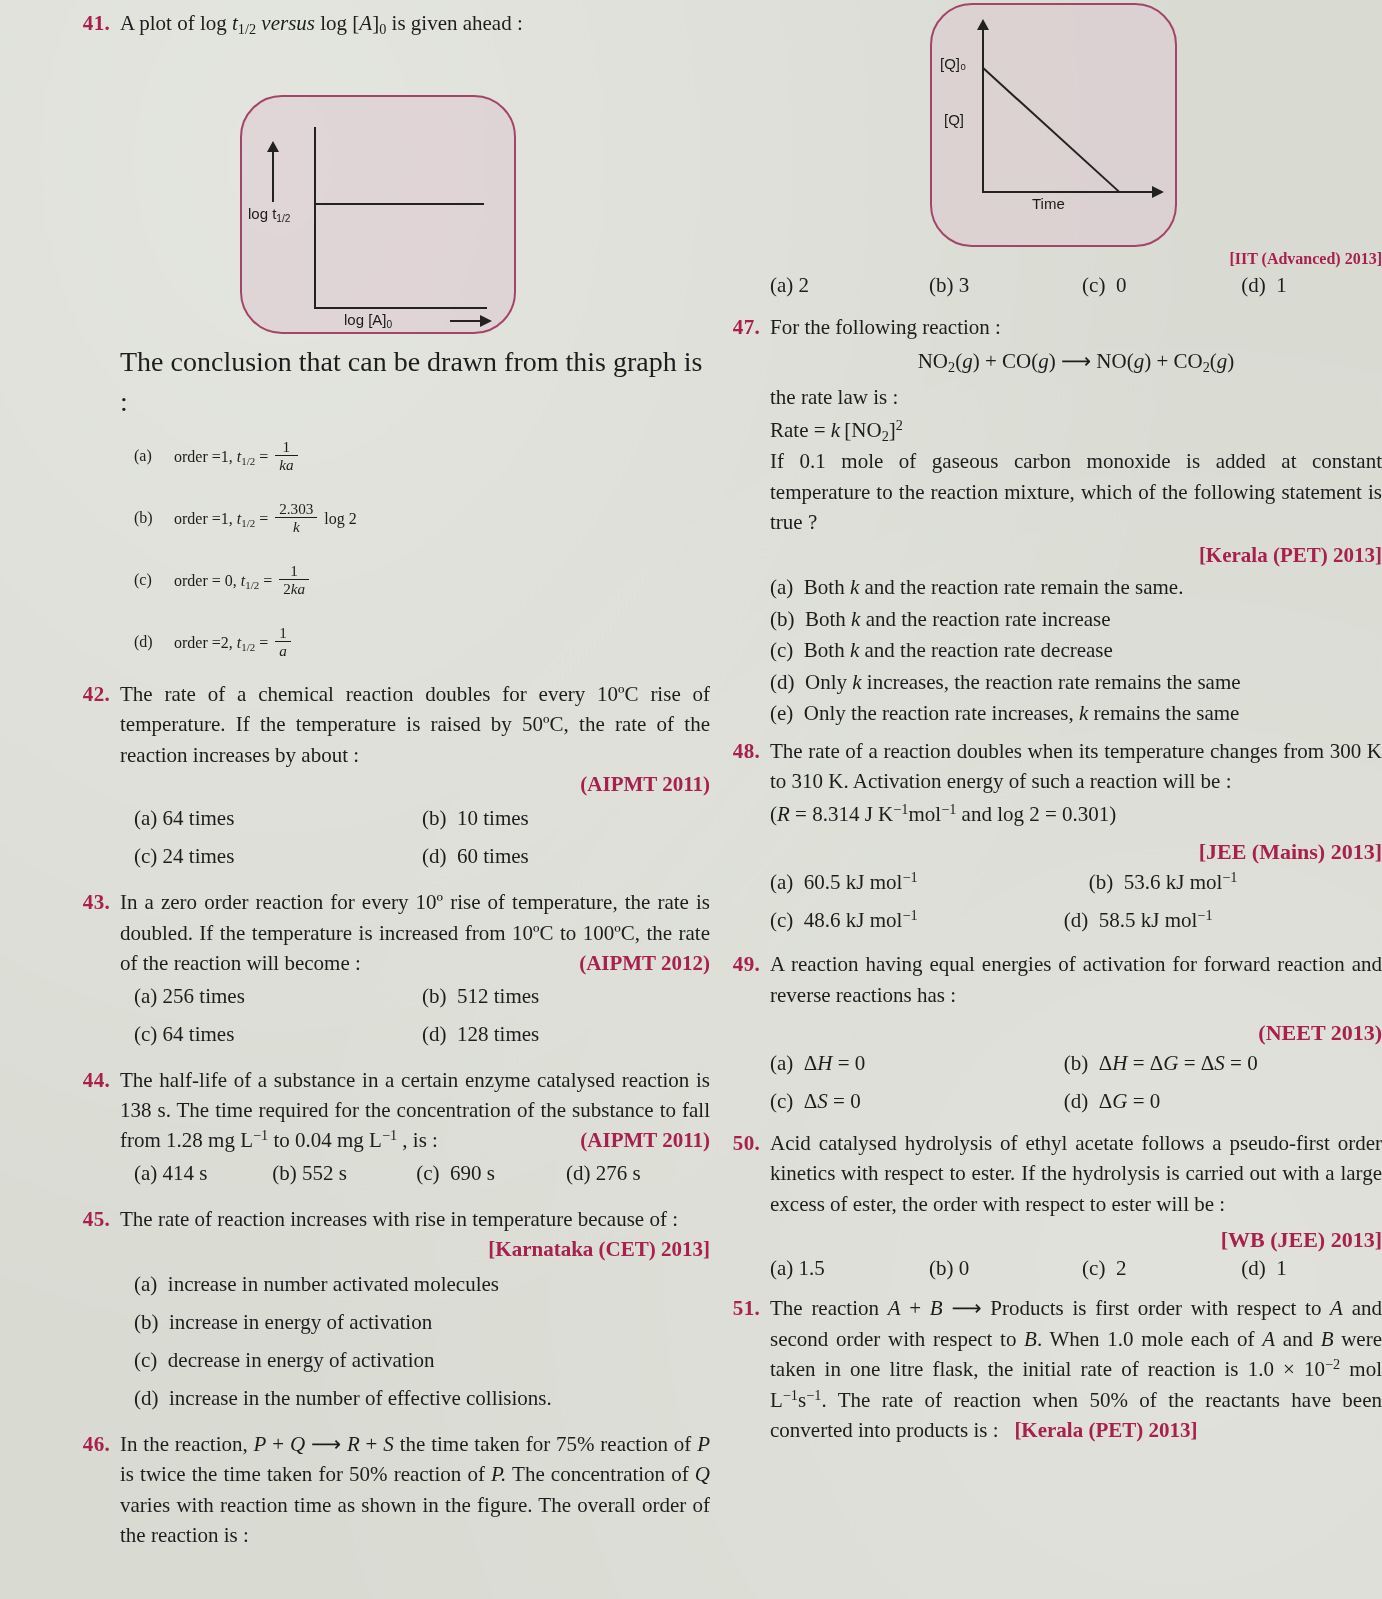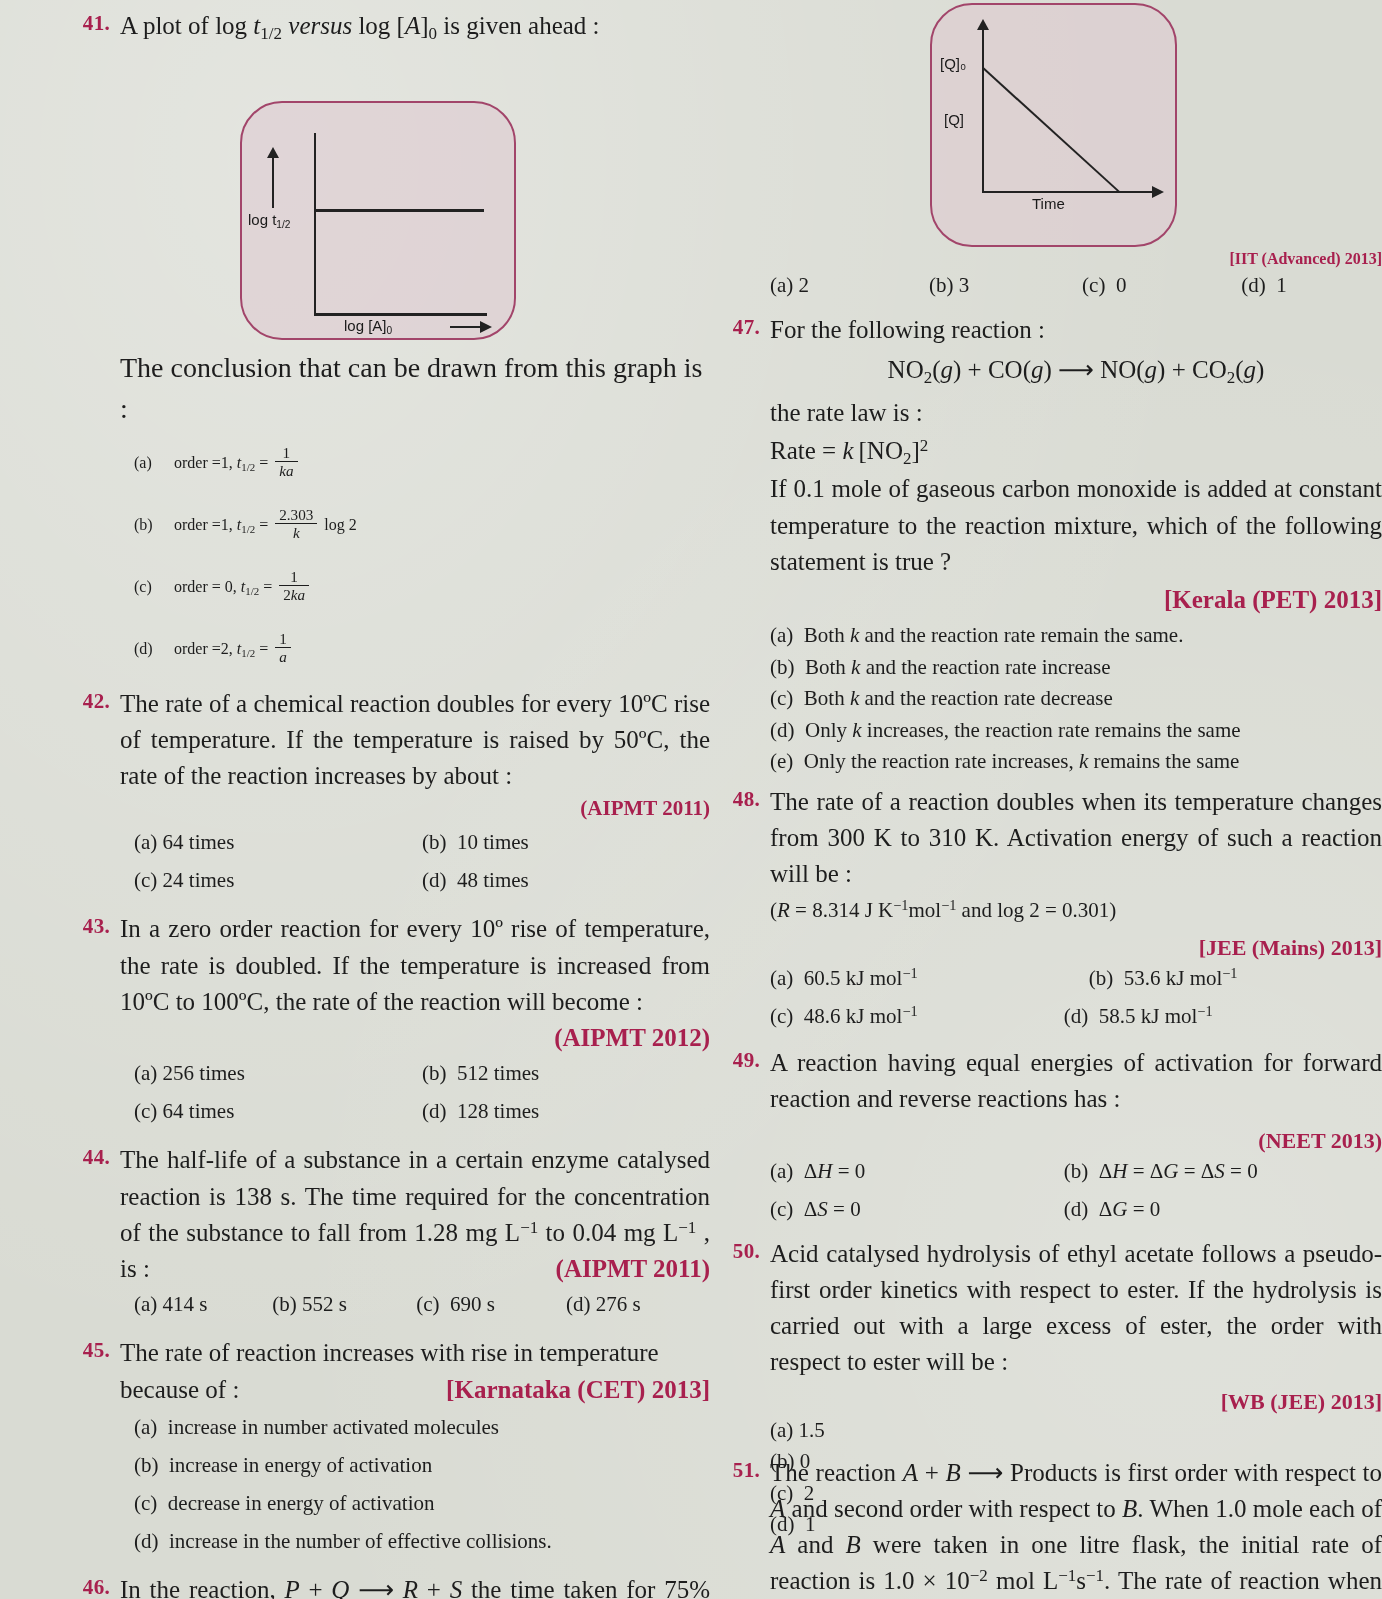--- a/index.html
+++ b/index.html
@@ -42,21 +42,21 @@
     font-size: 21px;
     width: 48px;
     flex: 0 0 48px;
     text-align: right;
     padding-right: 10px;
     line-height: 1.45;
     letter-spacing: .3px;
   }
   .qbody {
     flex: 1 1 auto;
-    font-size: 25px;
+    font-size: 21px;
     line-height: 1.45;
   }
   .justall { text-align: justify; }
 
   .tag {
     color: #a8204e;
     font-weight: bold;
     white-space: nowrap;
   }
   .tag-right { display: block; text-align: right; }
@@ -211,21 +211,21 @@
     <div style="padding-left:58px;">
       <span class="tag tag-right" style="font-size:21px;">(AIPMT 2011)</span>
     </div>
     <div class="opts" style="padding-left:72px; margin-top:6px;">
       <div class="optrow" style="height:38px;">
         <div class="opt-half"><span>(a)</span>&nbsp;<span>64 times</span></div>
         <div class="opt-half"><span>(b)</span>&nbsp;&nbsp;<span>10 times</span></div>
       </div>
       <div class="optrow" style="height:38px;">
         <div class="opt-half"><span>(c)</span>&nbsp;<span>24 times</span></div>
-        <div class="opt-half"><span>(d)</span>&nbsp;&nbsp;<span>48 times</span></div>
+        <div class="opt-half"><span>(d)</span>&nbsp;&nbsp;<span>60 times</span></div>
       </div>
     </div>
 
     <div class="q" style="margin-top:8px;">
       <div class="qnum">43.</div>
       <div class="qbody justall">
         <span>In a zero order reaction for every 10º rise of temperature, the rate is doubled. If the temperature is increased from 10ºC to 100ºC, the rate of the reaction will become :</span>
         <span class="tag" style="float:right;">(AIPMT 2012)</span>
       </div>
     </div>
@@ -403,21 +403,21 @@
     </div>
 
     <div class="q" style="margin-top:4px;">
       <div class="qnum">50.</div>
       <div class="qbody justall">Acid catalysed hydrolysis of ethyl acetate follows a pseudo-first order kinetics with respect to ester. If the hydrolysis is carried out with a large excess of ester, the order with respect to ester will be :</div>
     </div>
     <div style="padding-left:58px; text-align:right; margin-top:8px;">
       <span class="tag" style="font-size:22px;">[WB (JEE) 2013]</span>
     </div>
     <div class="opts" style="padding-left:58px; margin-top:0px;">
-      <div class="optrow" style="height:38px;flex-direction:column;">
+      <div class="optrow" style="height:38px;">
         <div style="width:26%;"><span>(a)</span>&nbsp;<span>1.5</span></div>
         <div style="width:25%;"><span>(b)</span>&nbsp;<span>0</span></div>
         <div style="width:26%;"><span>(c)</span>&nbsp;&nbsp;<span>2</span></div>
         <div style="width:23%;"><span>(d)</span>&nbsp;&nbsp;<span>1</span></div>
       </div>
     </div>
 
     <div class="q" style="margin-top:2px;">
       <div class="qnum">51.</div>
       <div class="qbody justall">

